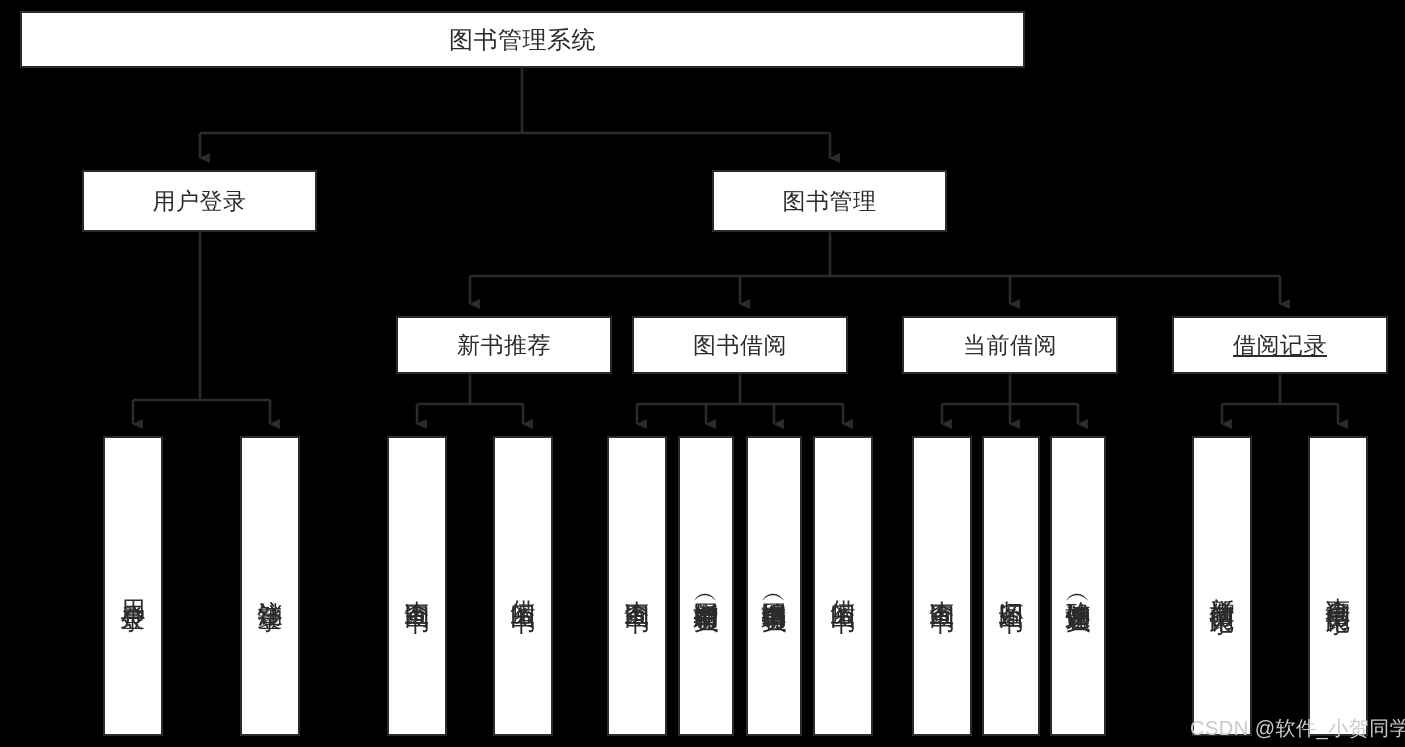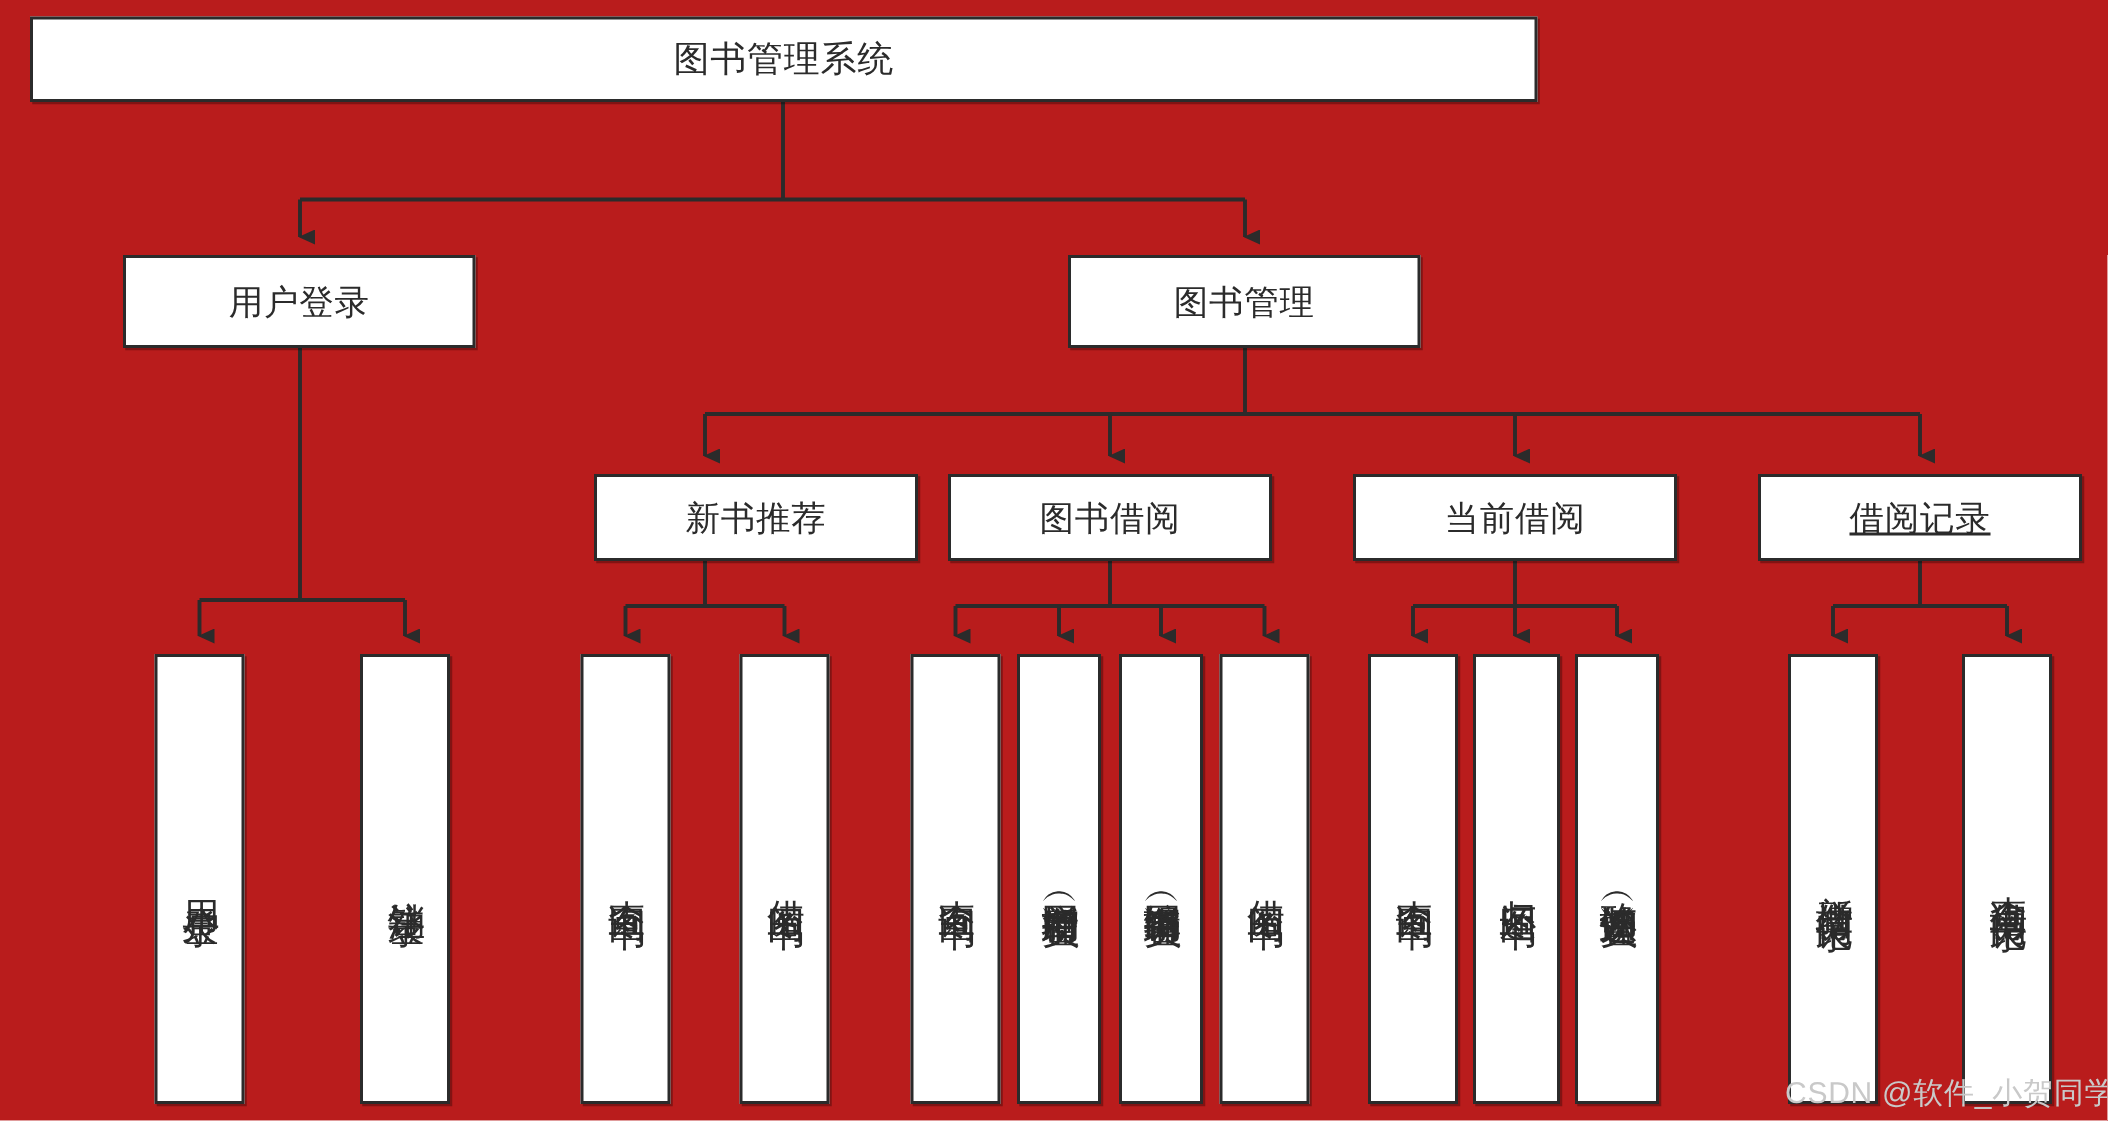--- a/index.html
+++ b/index.html
@@ -8,21 +8,21 @@
     padding: 0;
     background: #ffffff;
   }
   body {
     font-family: "Liberation Sans", "DejaVu Sans", sans-serif;
   }
   #canvas {
     position: relative;
     width: 1405px;
     height: 747px;
-    background: #b91c1c;
+    background: #000000;
     overflow: hidden;
   }
   #edges {
     position: absolute;
     left: 0;
     top: 0;
     width: 1405px;
     height: 747px;
     pointer-events: none;
   }

